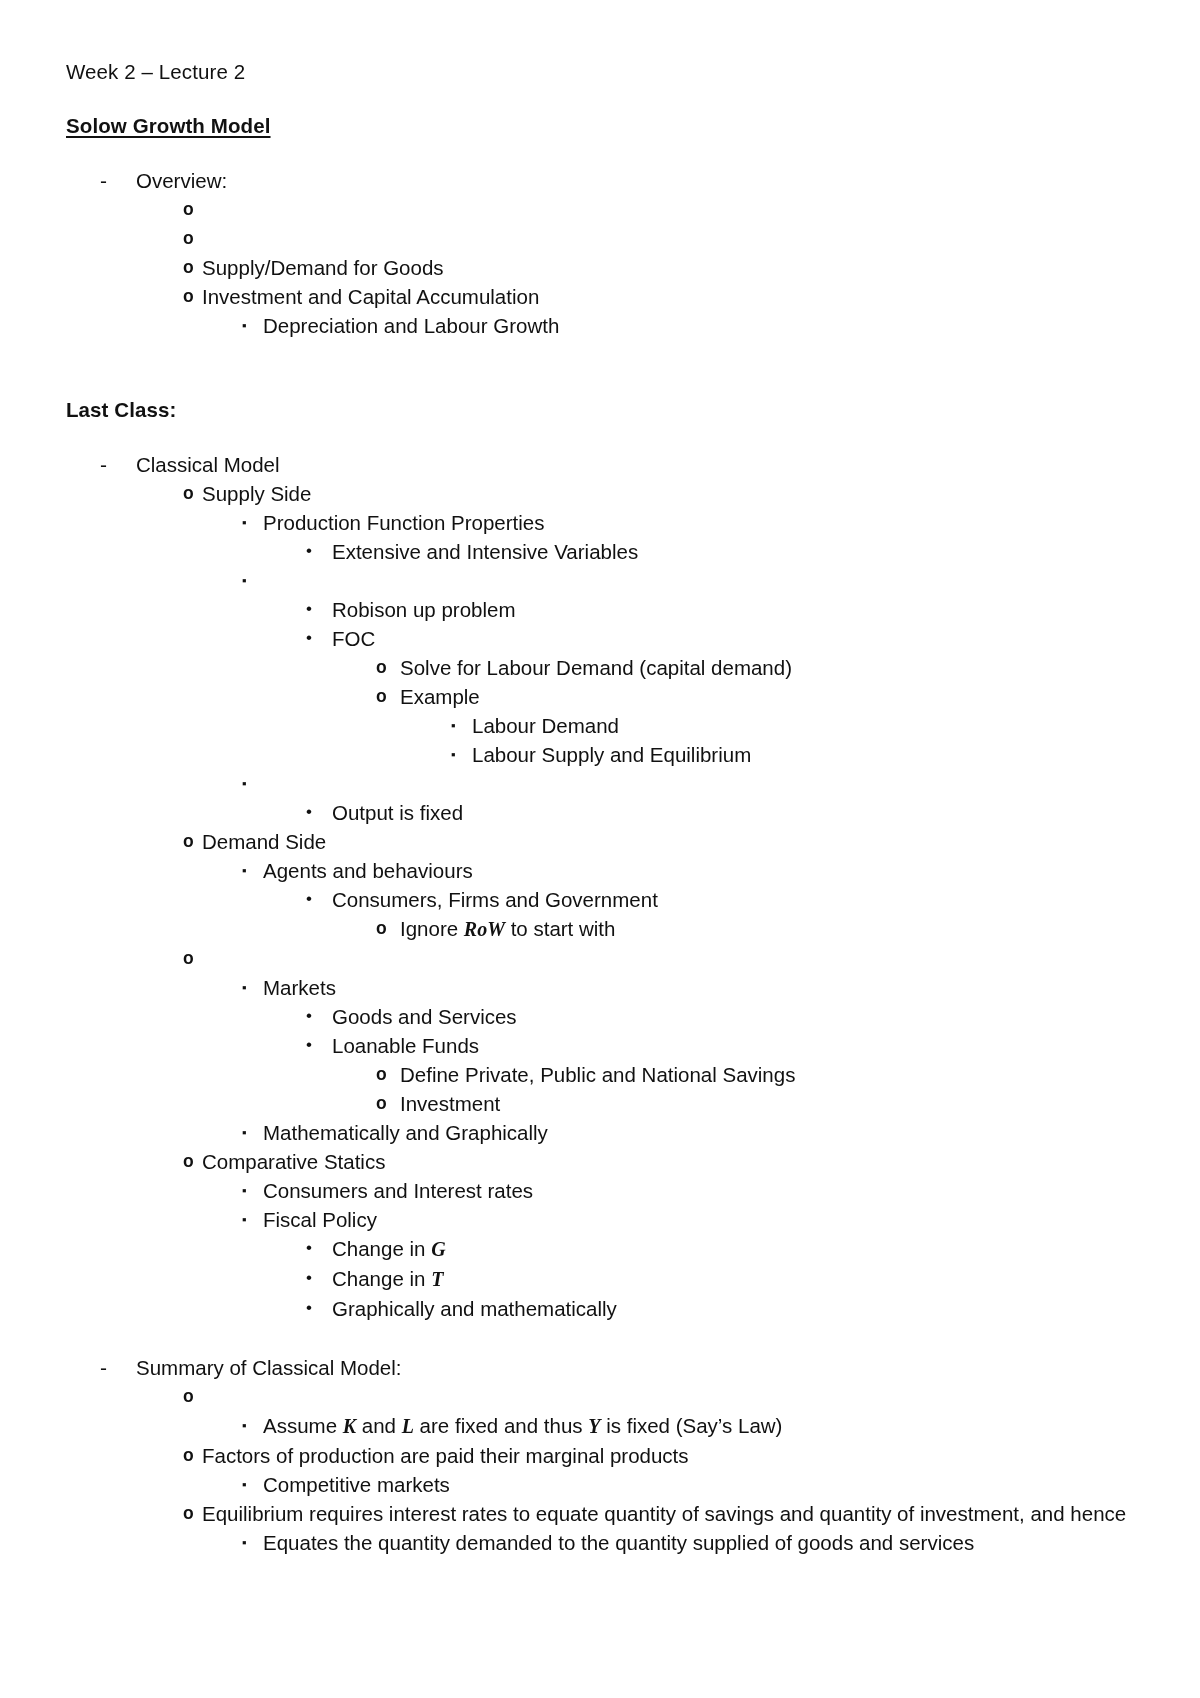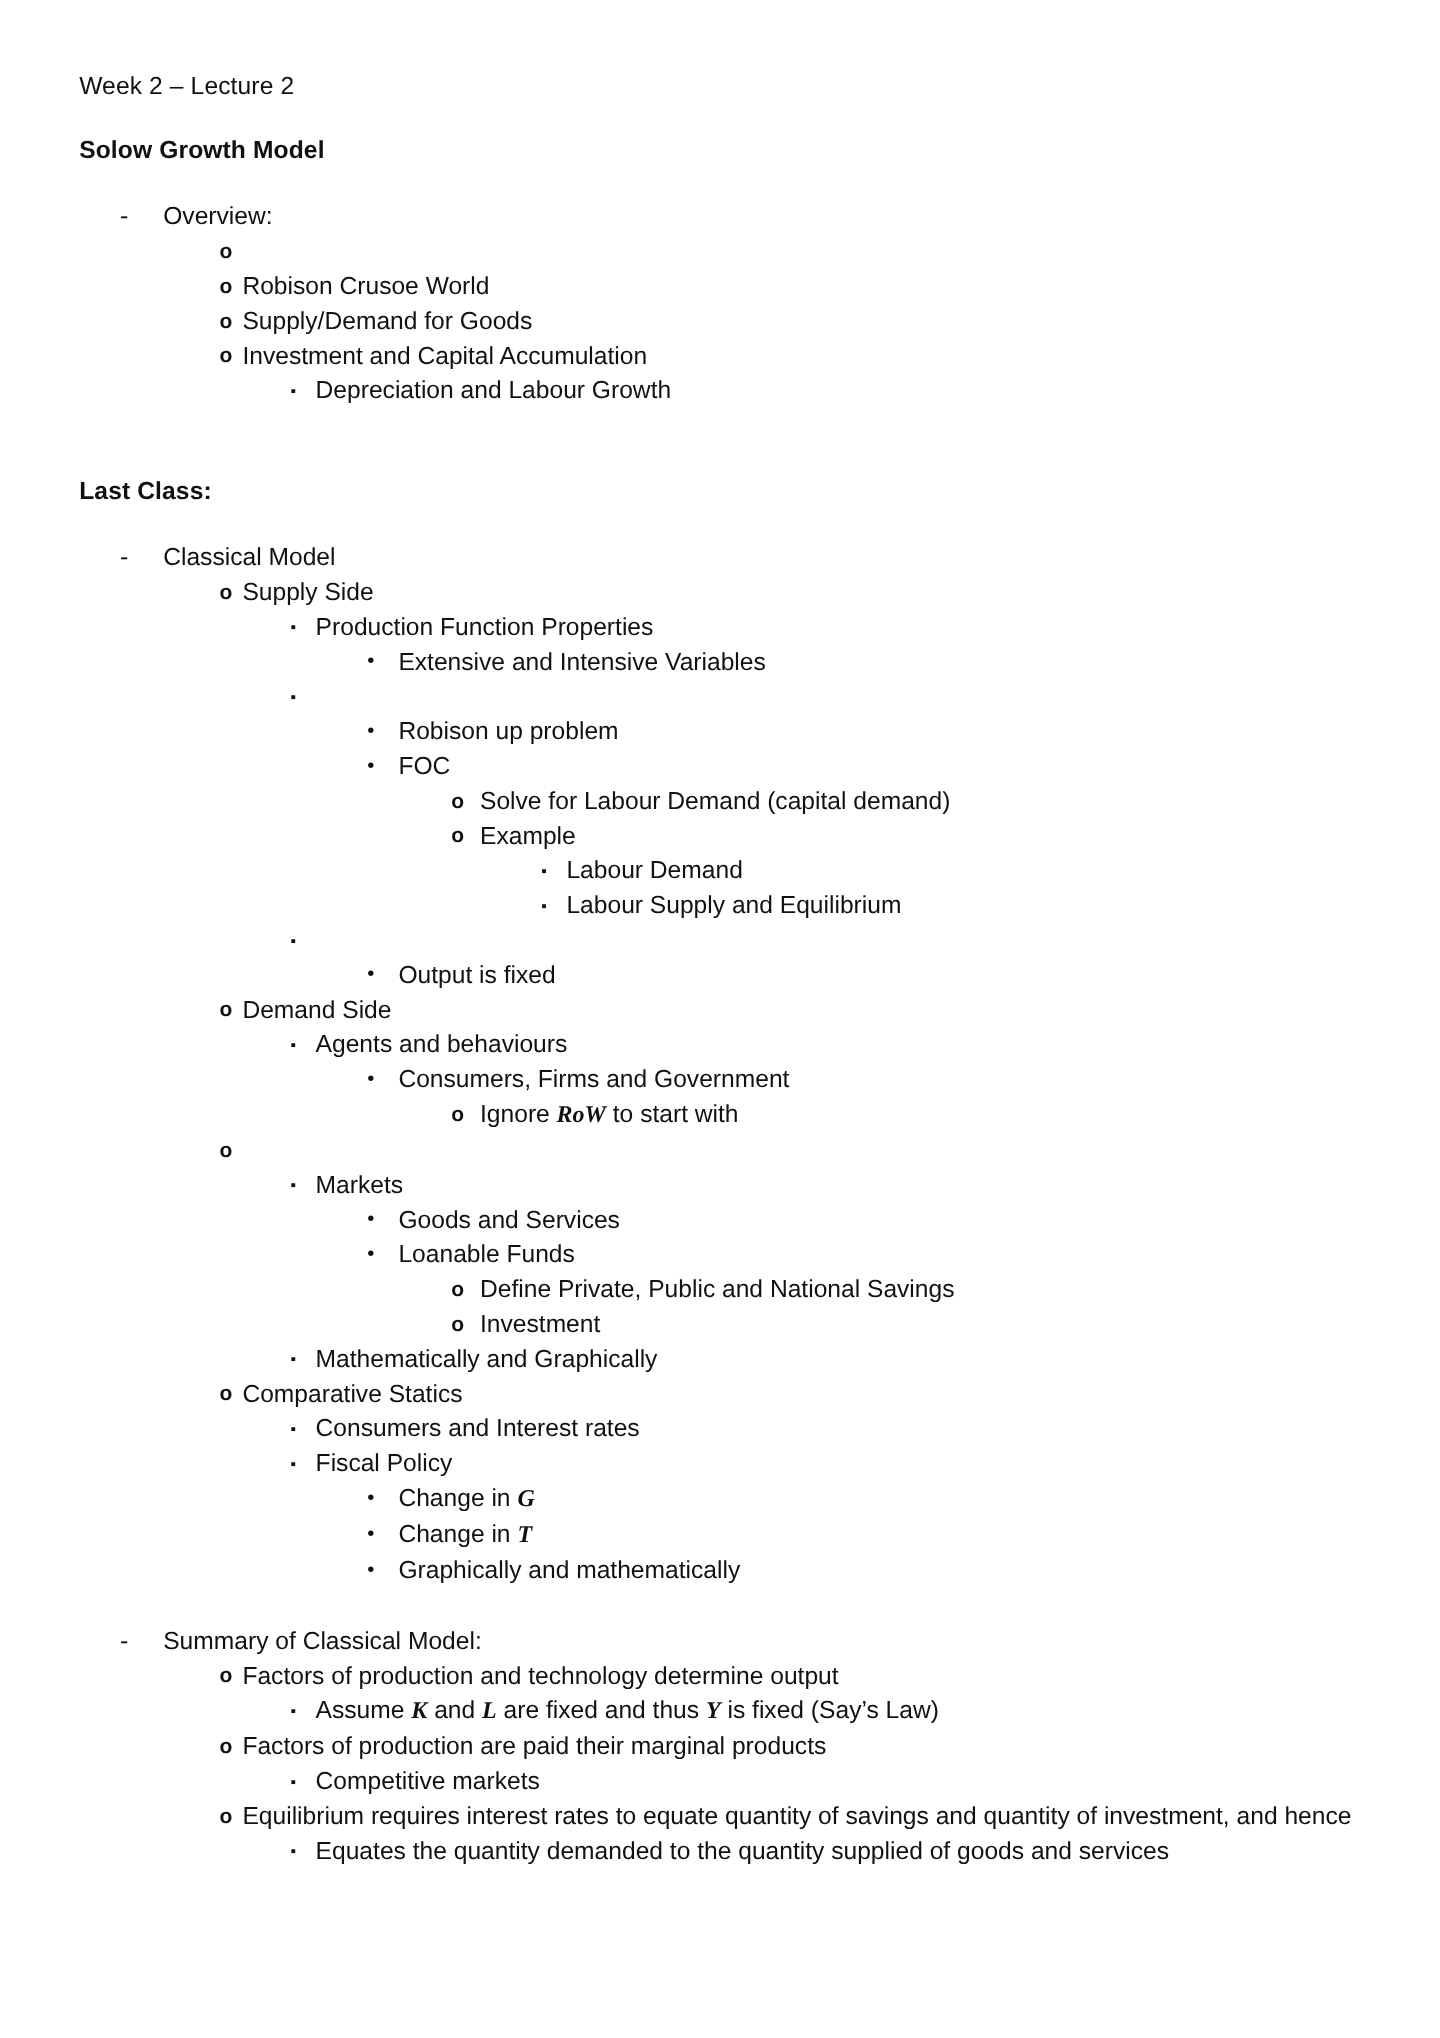--- a/index.html
+++ b/index.html
@@ -38,20 +38,21 @@
     white-space: normal;
   }
   .doc-title {
     margin: 0 0 26px 0;
   }
   .heading {
     font-weight: bold;
     margin: 0 0 26px 0;
   }
   .heading.underlined span.txt {
+    text-decoration: underline;
     text-underline-offset: 3px;
   }
   .spacer-lg { height: 56px; }
   .spacer-md { height: 30px; }
 
   
   .item {
     position: relative;
     display: block;
     font-size: 20.5px;
@@ -115,21 +116,20 @@
     <div id="outline-1">
         <div class="item lvl1">
           <span class="marker">-</span>
           <span class="txt">Overview:</span>
         </div>
         <div class="item lvl2">
           <span class="marker">o</span>
         </div>
         <div class="item lvl2">
           <span class="marker">o</span>
-          <span class="txt">Robison Crusoe World</span>
         </div>
         <div class="item lvl2">
           <span class="marker">o</span>
           <span class="txt">Supply/Demand for Goods</span>
         </div>
         <div class="item lvl2">
           <span class="marker">o</span>
           <span class="txt">Investment and Capital Accumulation</span>
         </div>
         <div class="item lvl3">
@@ -266,21 +266,20 @@
 
     <div class="spacer-md"></div>
 
     <div id="outline-3">
         <div class="item lvl1">
           <span class="marker">-</span>
           <span class="txt">Summary of Classical Model:</span>
         </div>
         <div class="item lvl2">
           <span class="marker">o</span>
-          <span class="txt">Factors of production and technology determine output</span>
         </div>
         <div class="item lvl3">
           <span class="marker">▪</span>
           <span class="txt">Assume <em class="v">K</em> and <em class="v">L</em> are fixed and thus <em class="v">Y</em> is fixed (Say’s Law)</span>
         </div>
         <div class="item lvl2">
           <span class="marker">o</span>
           <span class="txt">Factors of production are paid their marginal products</span>
         </div>
         <div class="item lvl3">

